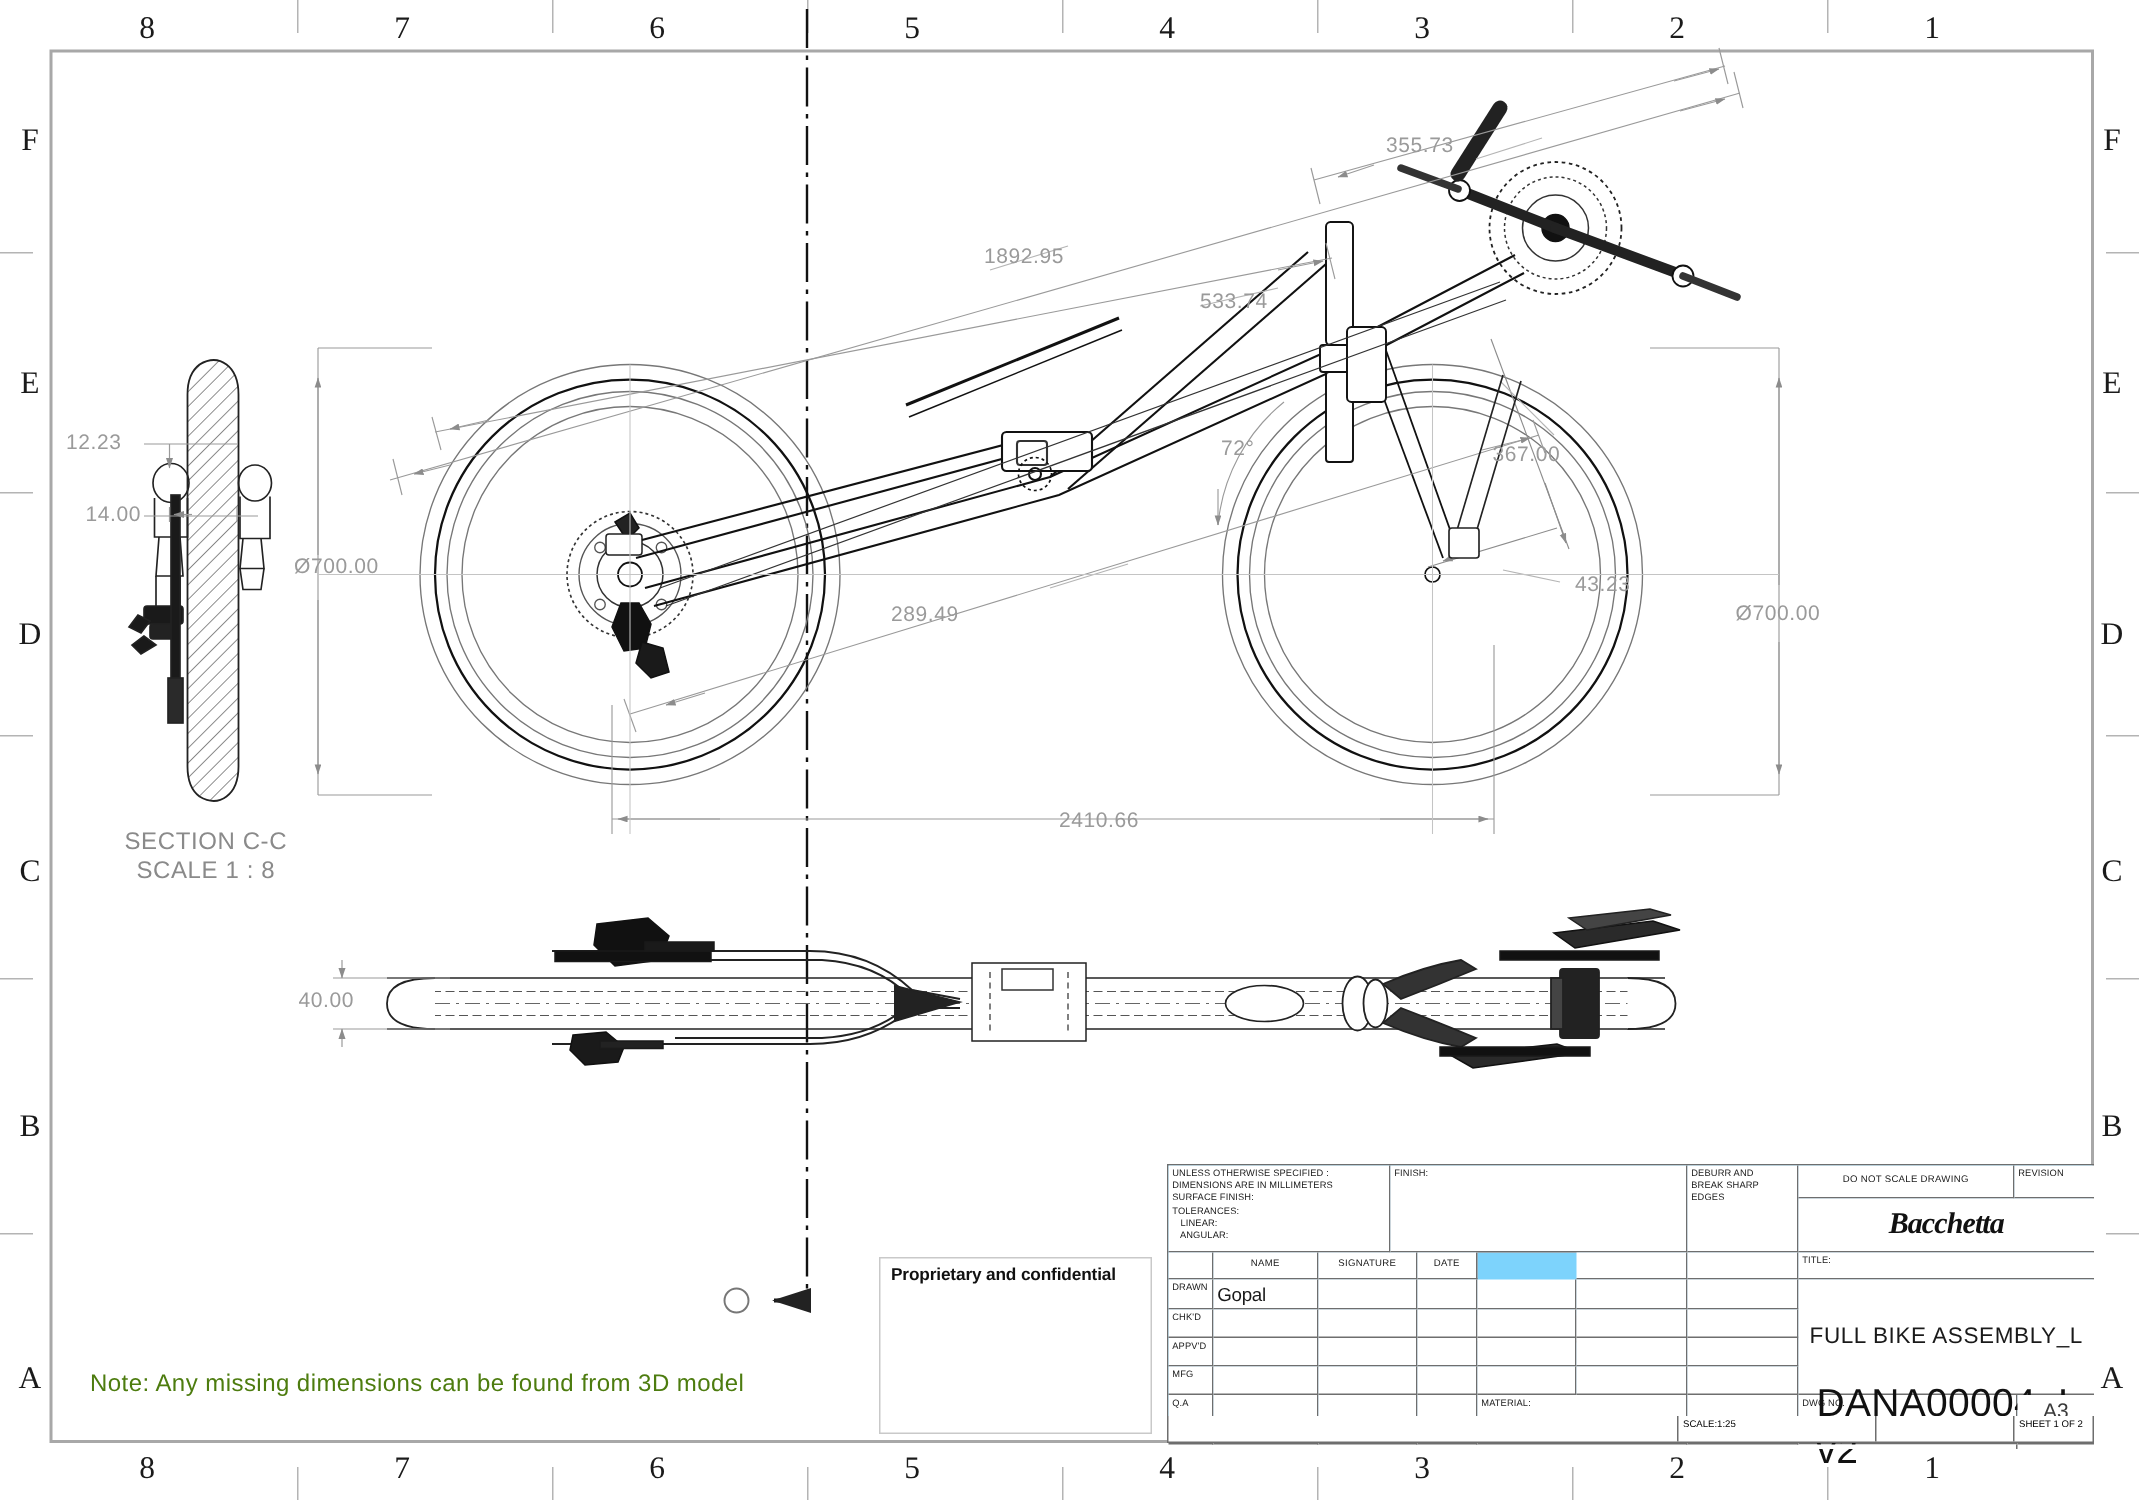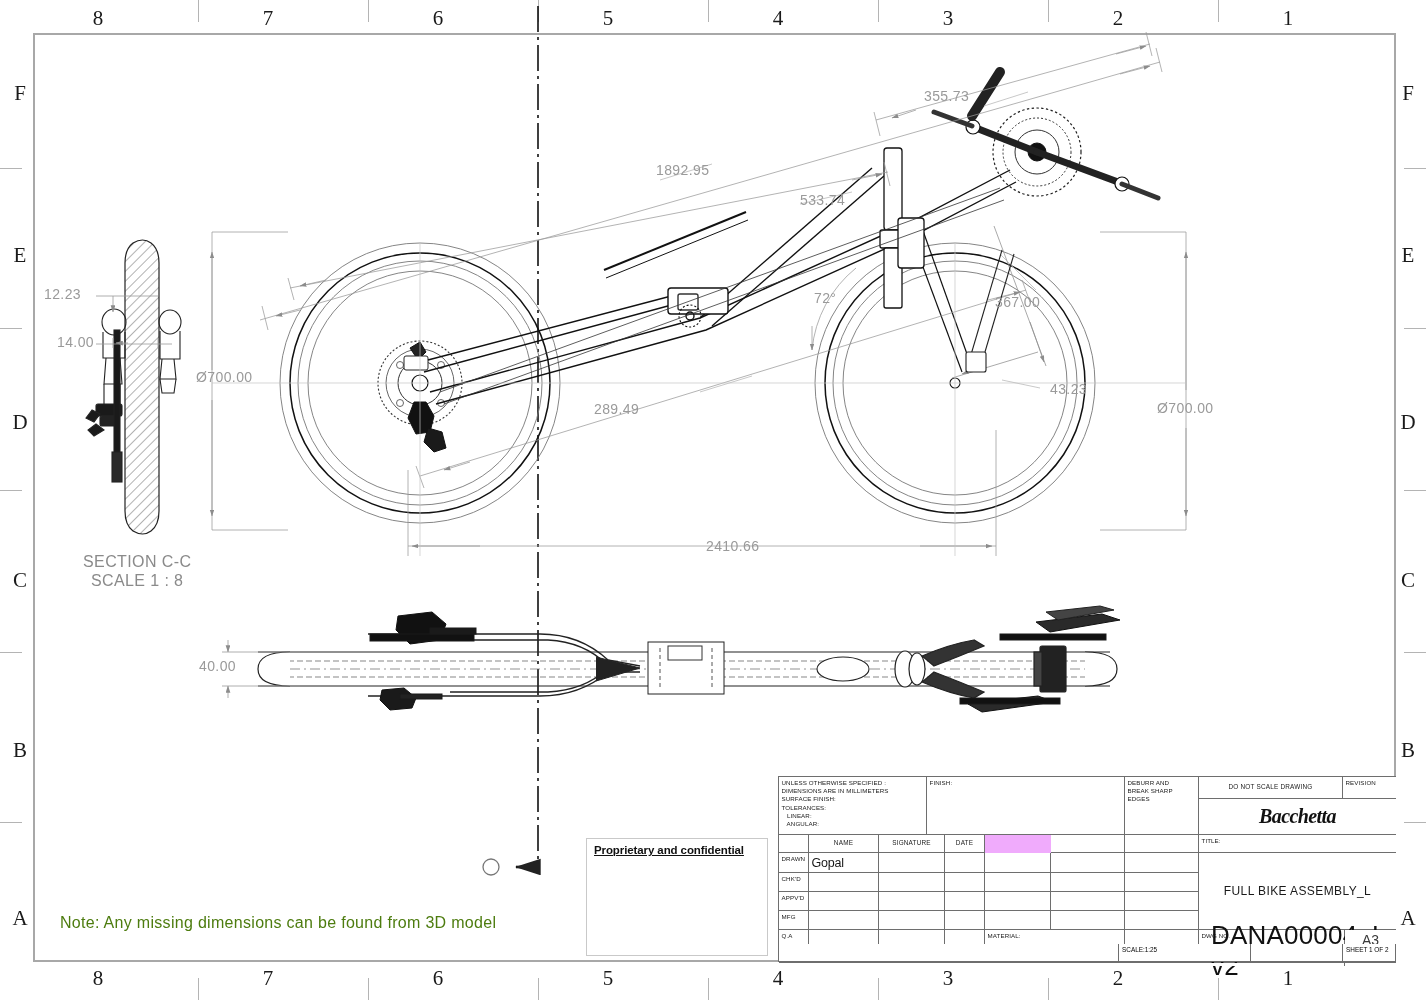--- a/index.html
+++ b/index.html
@@ -94,35 +94,34 @@
     border: 1px solid #c9c9c9;
     background: #fff;
     padding: 5px 7px 4px 7px;
   }
   #prop-title {
     font-size: 11.5px;
     font-weight: bold;
     color: #111;
     margin-bottom: 18px;
     letter-spacing: -0.1px;
-    text-decoration: underline;
   }
   #prop-body {
     font-size: 9.6px;
     color: #222;
     line-height: 1.42;
   }
 
   
   #title-block {
     position: absolute;
     left: 778px; top: 776px;
     width: 618px; height: 186px;
     border: 1px solid #6e6e6e;
-    background: #f0abfc;
+    background: #7dd3fc;
     font-size: 6.2px;
     color: #1a1a1a;
   }
   #title-block .cell {
     position: absolute;
     border-right: 1px solid #6e6e6e;
     border-bottom: 1px solid #6e6e6e;
     padding: 1.5px 2.5px;
     overflow: hidden;
     line-height: 1.35;
@@ -137,21 +136,21 @@
     display: flex; align-items: center; justify-content: center;
     letter-spacing: 0.2px;
   }
   .tb-hand {
     font-family: "Liberation Sans", sans-serif;
     font-size: 12.5px;
     color: #181818;
     letter-spacing: -0.2px;
   }
   .tb-title-txt {
-    font-size: 12px;
+    font-size: 15px;
     color: #1a1a1a;
     letter-spacing: 0.4px;
   }
   #brand {
     font-family: "Liberation Serif", serif;
     font-weight: bold;
     font-style: italic;
     font-size: 20px;
     letter-spacing: -0.6px;
     color: #111;

